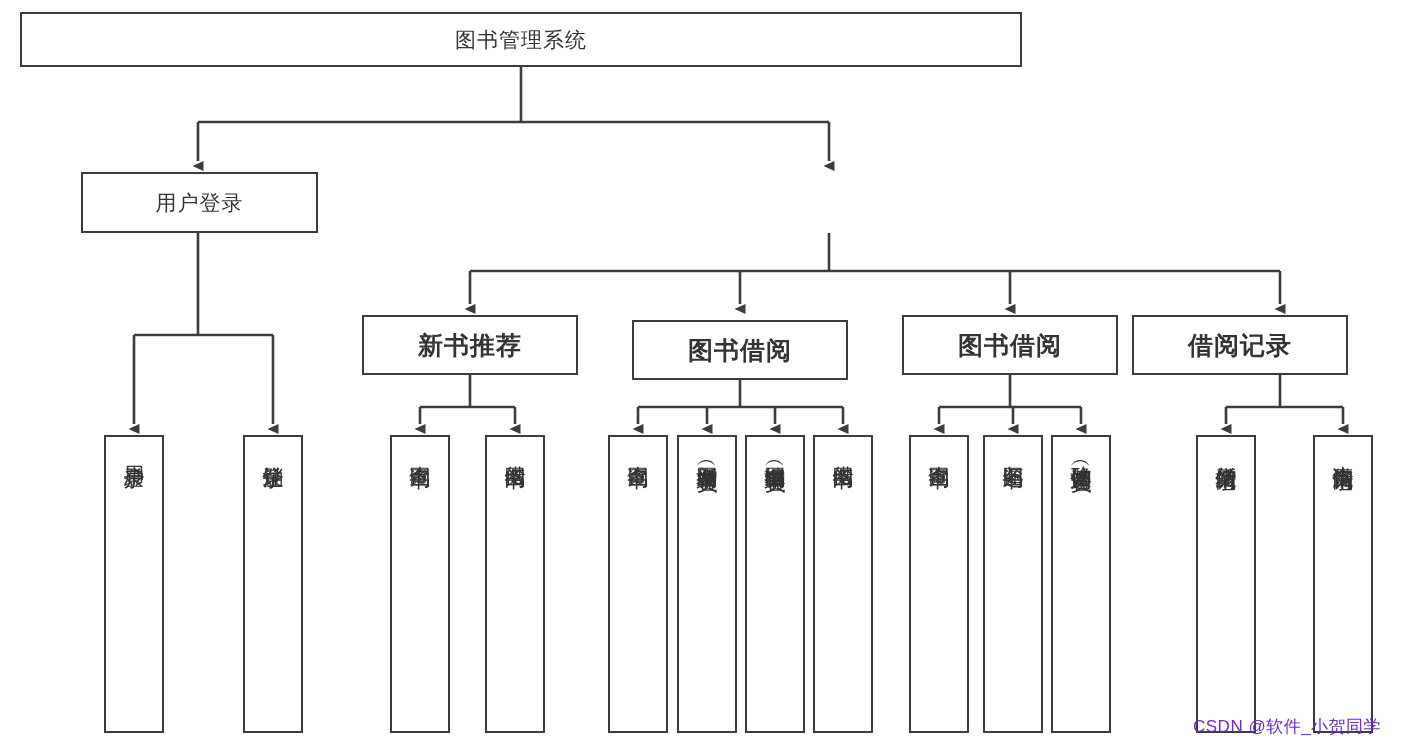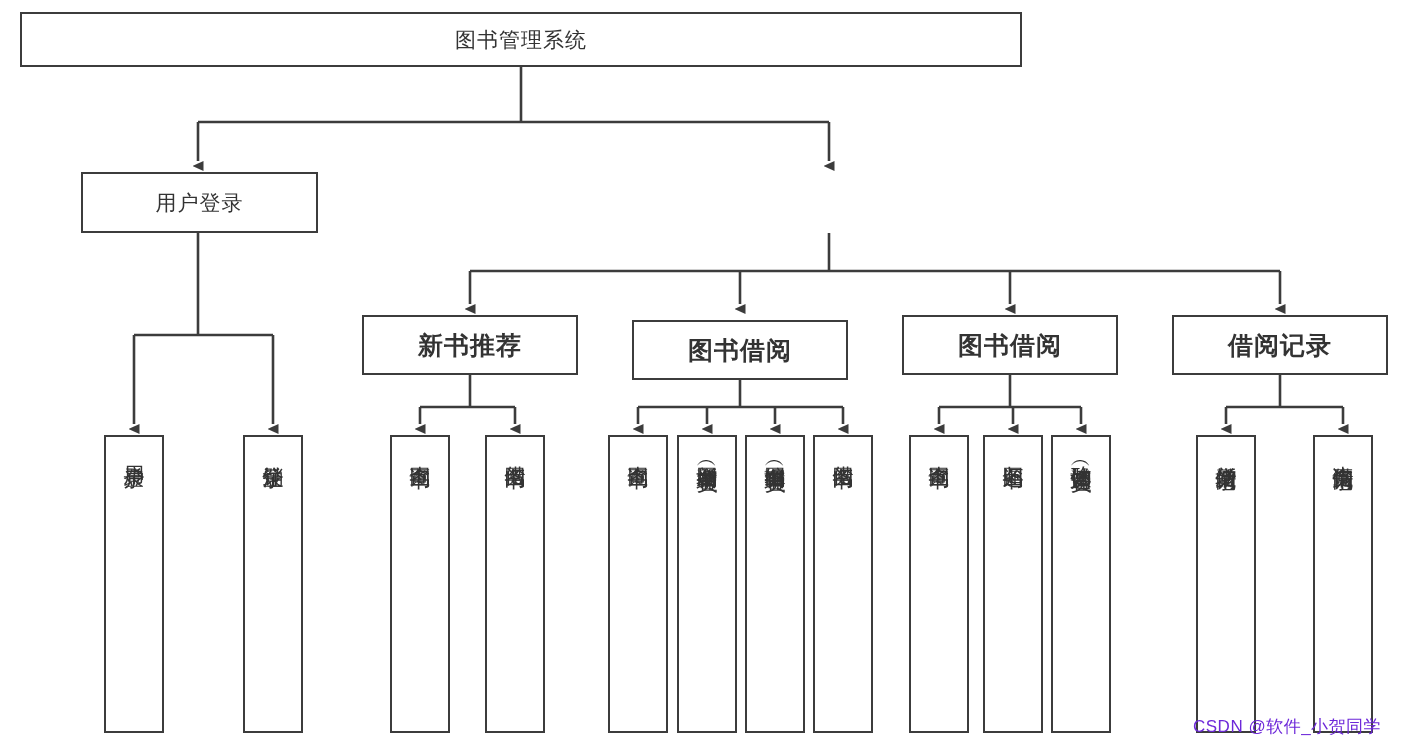--- a/index.html
+++ b/index.html
@@ -138,21 +138,21 @@
 
   <div class="node lvl3" style="left:362px; top:315px; width:216px; height:60px;">
     <span class="htext">新书推荐</span>
   </div>
   <div class="node lvl3" style="left:632px; top:320px; width:216px; height:60px;">
     <span class="htext">图书借阅</span>
   </div>
   <div class="node lvl3" style="left:902px; top:315px; width:216px; height:60px;">
     <span class="htext">图书借阅</span>
   </div>
-  <div class="node lvl3" style="left:1172px; top:315px; width:216px; height:60px;">
+  <div class="node lvl3" style="left:1132px; top:315px; width:216px; height:60px;">
     <span class="htext">借阅记录</span>
   </div>
 
   <div class="node leaf" style="left:104px; top:435px; width:60px; height:298px;">
     <span class="vtext">用户登录</span>
   </div>
   <div class="node leaf" style="left:243px; top:435px; width:60px; height:298px;">
     <span class="vtext">注销登录</span>
   </div>
 

